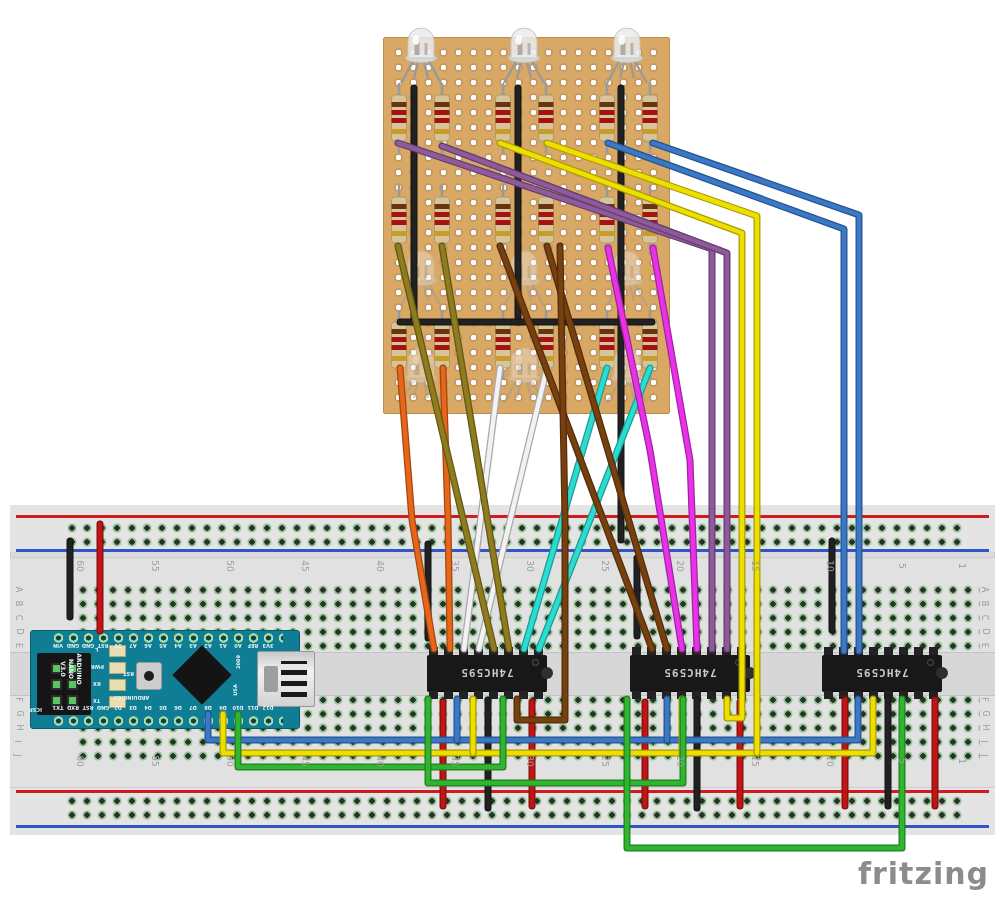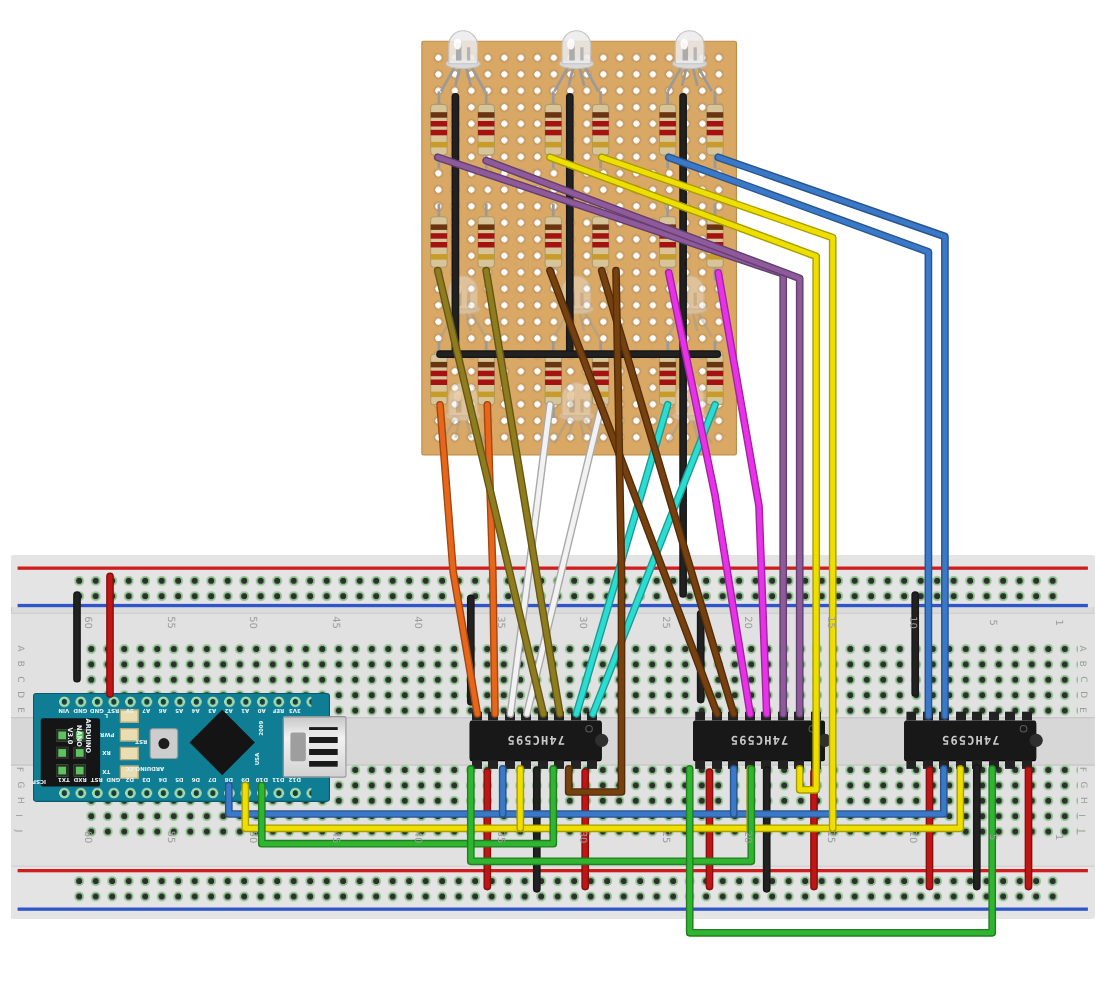--- a/index.html
+++ b/index.html
@@ -476,20 +476,21 @@
       <path d="M547,246 L667,649" fill="none" stroke="#532d0b" stroke-width="7" stroke-linecap="round" stroke-linejoin="round"></path>
       <path d="M547,246 L667,649" fill="none" stroke="#77400f" stroke-width="4.5" stroke-linecap="round" stroke-linejoin="round"></path>
       <path d="M560,246 L565,520 V720 H517 V699" fill="none" stroke="#532d0b" stroke-width="7" stroke-linecap="round" stroke-linejoin="round"></path>
       <path d="M560,246 L565,520 V720 H517 V699" fill="none" stroke="#77400f" stroke-width="4.5" stroke-linecap="round" stroke-linejoin="round"></path>
       <path d="M608,248 L650,450 L682,649" fill="none" stroke="#a223a2" stroke-width="7" stroke-linecap="round" stroke-linejoin="round"></path>
       <path d="M608,248 L650,450 L682,649" fill="none" stroke="#e832e8" stroke-width="4.5" stroke-linecap="round" stroke-linejoin="round"></path>
       <path d="M653,248 L690,460 L697,649" fill="none" stroke="#a223a2" stroke-width="7" stroke-linecap="round" stroke-linejoin="round"></path>
       <path d="M653,248 L690,460 L697,649" fill="none" stroke="#e832e8" stroke-width="4.5" stroke-linecap="round" stroke-linejoin="round"></path>
     </svg>
 
+  <div class="logo">fritzing</div>
 <span class="bb-num" style="left: 74px; top: 561px;">60</span>
     <span class="bb-num" style="left: 74px; top: 756px;">60</span>
     <span class="bb-num" style="left: 149px; top: 561px;">55</span>
     <span class="bb-num" style="left: 149px; top: 756px;">55</span>
     <span class="bb-num" style="left: 224px; top: 561px;">50</span>
     <span class="bb-num" style="left: 224px; top: 756px;">50</span>
     <span class="bb-num" style="left: 299px; top: 561px;">45</span>
     <span class="bb-num" style="left: 299px; top: 756px;">45</span>
     <span class="bb-num" style="left: 374px; top: 561px;">40</span>
     <span class="bb-num" style="left: 374px; top: 756px;">40</span>

